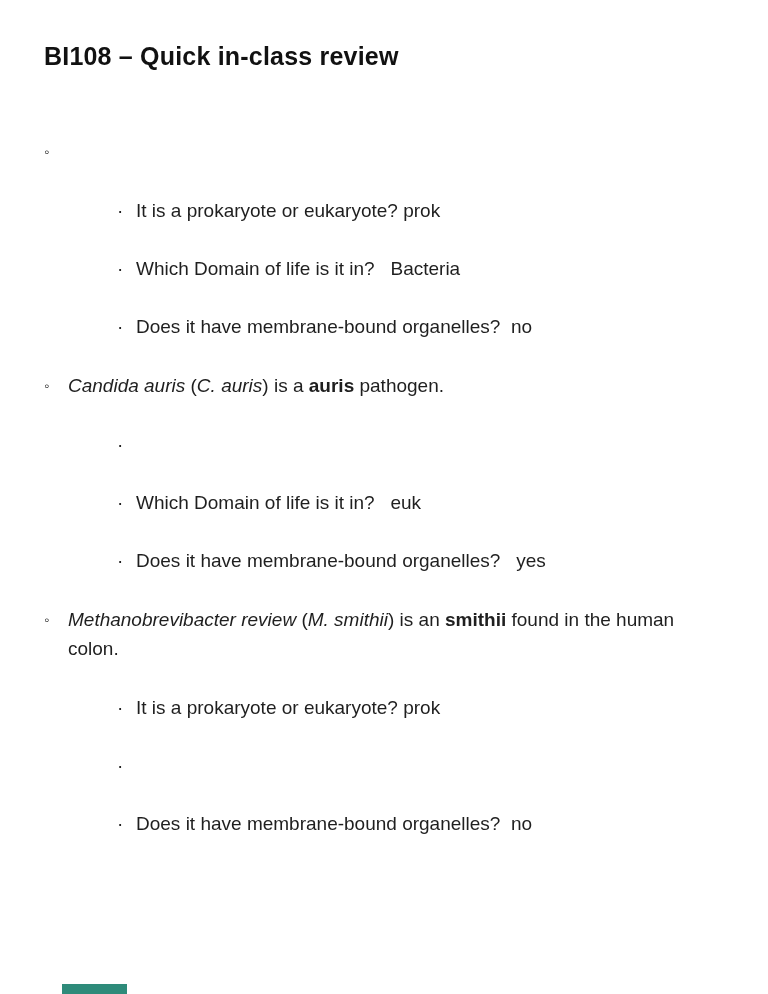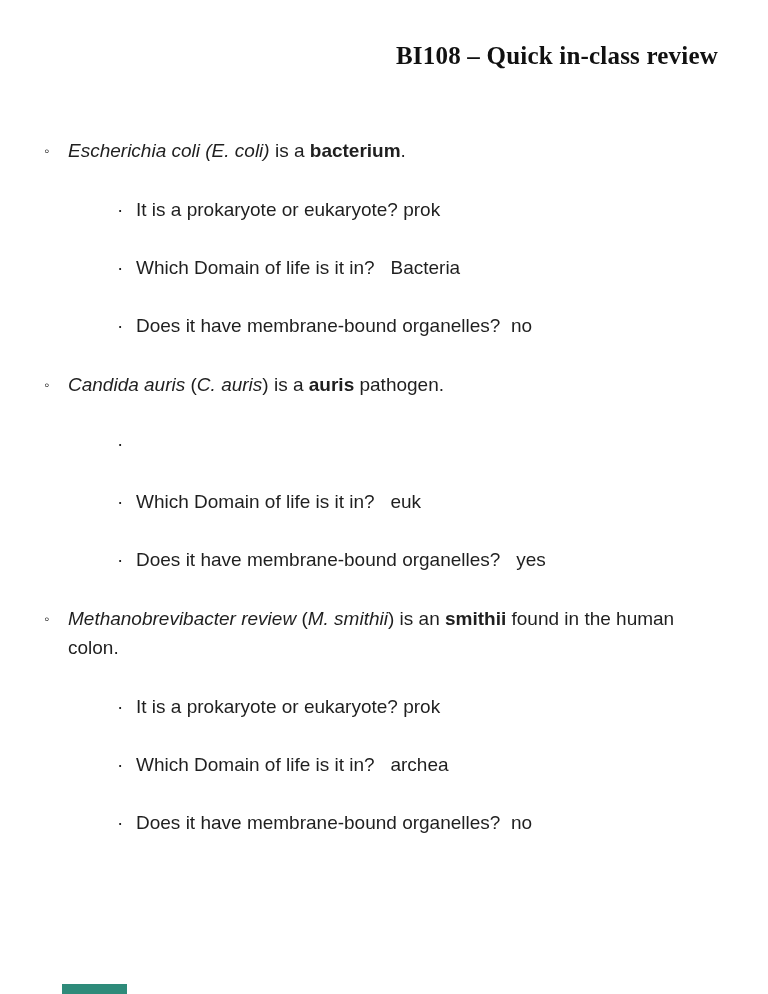--- a/index.html
+++ b/index.html
@@ -18,25 +18,24 @@
   .slide {
     box-sizing: border-box;
     width: 768px;
     height: 994px;
     padding: 42px 50px 0 44px;
     position: relative;
   }
   .slide-title {
     font-size: 25px;
     font-weight: bold;
-    text-align: right;
+    text-align: left;
     color: #111111;
     margin: 0 0 66px 0;
     letter-spacing: 0.2px;
-    font-family: Liberation Serif, serif;
   }
   .bullet-group {
     margin-bottom: 29px;
   }
   .lead-row {
     display: flex;
     align-items: flex-start;
     margin-bottom: 31px;
     font-size: 19px;
     line-height: 29px;
@@ -81,21 +80,20 @@
 </head>
 <body>
 
 <div class="slide">
 
   <h1 class="slide-title">BI108 – Quick in-class review</h1>
 
   <div class="bullet-group">
     <div class="lead-row">
       <span class="lead-marker">◦</span>
-      <span class="lead-text"><span class="it">Escherichia coli (E. coli)</span><span> is a </span><span class="bd">bacterium</span><span>.</span></span>
     </div>
     <div class="sub-row">
       <span class="sub-marker">·</span>
       <span class="sub-text">It is a prokaryote or eukaryote? prok</span>
     </div>
     <div class="sub-row">
       <span class="sub-marker">·</span>
       <span class="sub-text">Which Domain of life is it in?   Bacteria</span>
     </div>
     <div class="sub-row">
@@ -126,21 +124,20 @@
     <div class="lead-row">
       <span class="lead-marker">◦</span>
       <span class="lead-text"><span class="it">Methanobrevibacter review</span><span> (</span><span class="it">M. smithii</span><span>) is an </span><span class="bd">smithii</span><span> found in the human colon.</span></span>
     </div>
     <div class="sub-row">
       <span class="sub-marker">·</span>
       <span class="sub-text">It is a prokaryote or eukaryote? prok</span>
     </div>
     <div class="sub-row">
       <span class="sub-marker">·</span>
-      <span class="sub-text">Which Domain of life is it in?   archea</span>
     </div>
     <div class="sub-row">
       <span class="sub-marker">·</span>
       <span class="sub-text">Does it have membrane-bound organelles?  no</span>
     </div>
   </div>
 
   <div class="accent-bar"></div>
 
 </div>

